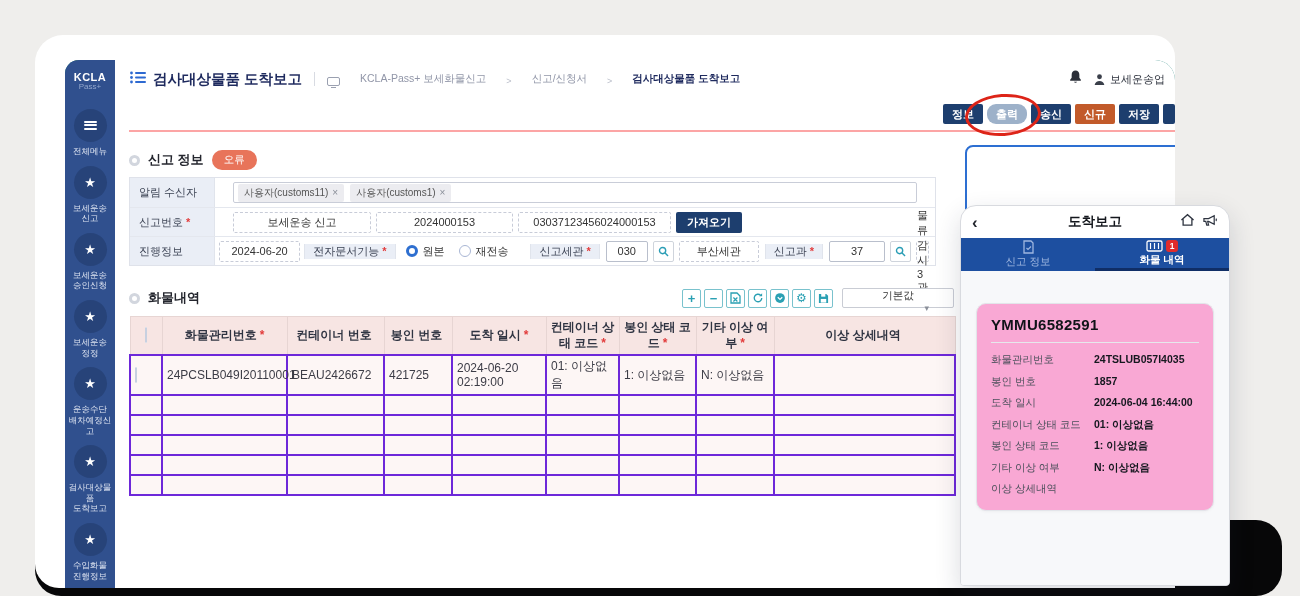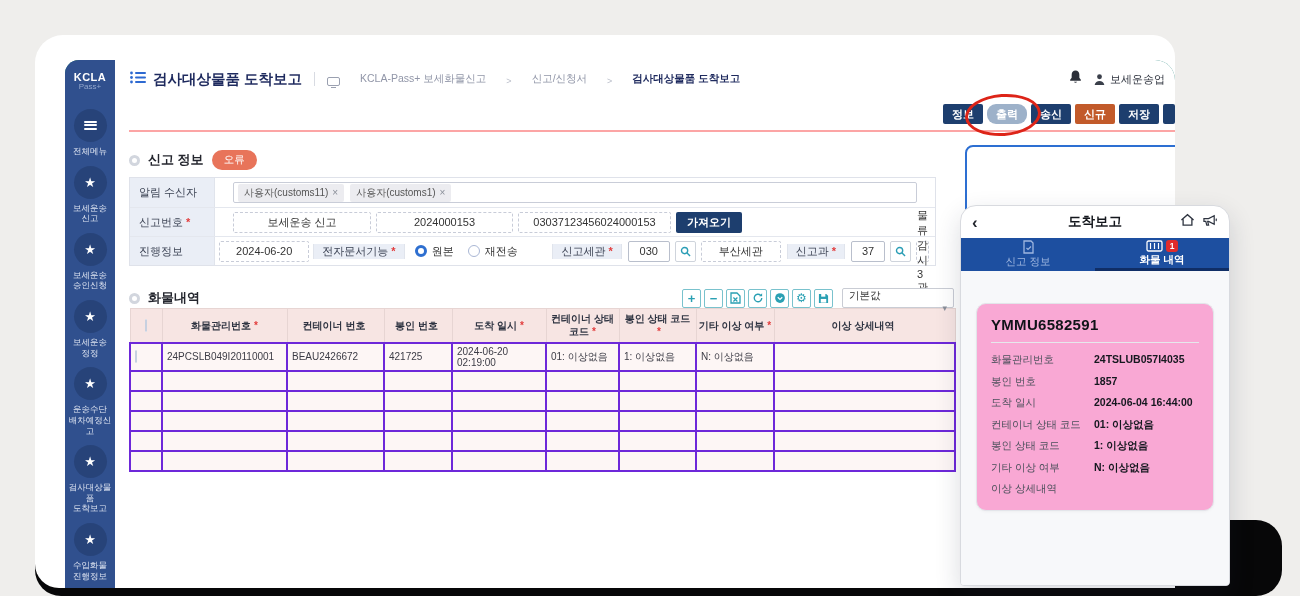--- a/index.html
+++ b/index.html
@@ -70,24 +70,24 @@
   .fetch-btn { height:21px; background:#1d3e6e; color:#fff; border:none; border-radius:2px; font-size:11px; font-weight:bold; padding:0 11px; font-family:inherit; cursor:pointer; }
   .radio { display:flex; align-items:center; gap:5px; cursor:pointer; }
   .rdot { width:12px; height:12px; border-radius:50%; border:1px solid #a9b6d4; background:#fff; }
   .rdot.on { border:3.5px solid #2e6fd0; }
   .sbtn { width:21px; height:21px; border:1px solid #cfd4dc; border-radius:2px; background:#fff; display:flex; align-items:center; justify-content:center; cursor:pointer; }
 
   
   .cargo-head { display:flex; align-items:center; margin-top:22px; width:825px; }
   .grid-tools { margin-left:auto; display:flex; align-items:center; gap:3px; }
   .gbtn { width:19px; height:19px; border:1px solid #79c2cd; border-radius:2px; background:#fff; display:flex; align-items:center; justify-content:center; color:#2aa0b3; font-size:13px; font-weight:bold; cursor:pointer; padding:0; font-family:inherit; }
-  .preset { width:112px; height:20px; border:1px solid #c9ccd4; border-radius:2px; background:#fff; display:flex; font-size:10.5px; color:#333; padding:0 6px; margin-left:6px; cursor:pointer;flex-direction:column; }
+  .preset { width:112px; height:20px; border:1px solid #c9ccd4; border-radius:2px; background:#fff; display:flex; align-items:center; font-size:10.5px; color:#333; padding:0 24px; margin-left:6px; cursor:pointer;flex-direction:column; }
   .preset .caret { margin-left:auto; color:#8a8f99; font-size:9px; }
 
-  table.grid { width:825px; border-collapse:collapse; table-layout:fixed; font-size:10px; }
+  table.grid { width:825px; border-collapse:collapse; table-layout:fixed; margin-top:8px; font-size:12px; }
   table.grid th { background:#f7e5e3; color:#2f3442; font-weight:bold; border:1px solid #e7d5d3; padding:3px 2px; line-height:1.3; height:34px; }
   table.grid td { border:2px solid #6d28d9; padding:2px 4px; height:20px; color:#3c3c46; background:#fdf6f5; }
   td.fade2 { background:#fdf6f5; } td.fade3 { background:#fef9f8; } td.fade4 { background:#fffcfb; } td.fade5 { background:#fff; border-color:#f4eceb; }
   td.tall { height:150px; background:#fff; border-color:#f3f3f6; border-bottom:none; }
   .cb { width:11px; height:11px; border:1px solid #c7d0e0; border-radius:2px; background:#fbfcfe; margin:0 auto; }
 
   
   .preview { position:absolute; left:850px; top:85px; width:340px; height:300px; background:#fff; border:2px solid #2d6fd2; border-radius:8px; z-index:3; }
 
   
@@ -305,21 +305,21 @@
                     <line x1="7.7" y1="7.7" x2="11" y2="11" stroke="#2a9db5" stroke-width="1.5"></line>
                   </svg>
                 </span>
               <div class="inp" style="width:80px">부산세관</div>
             </div>
             <div class="flabel mid">
                 <span>신고과</span>
                 <span class="req">*</span>
               </div>
             <div style="flex:1; display:flex; align-items:center; gap:5px; padding:0 6px;">
-              <div class="inp solid" style="width:34px">37</div>
+              <div class="inp solid" style="width:56px">37</div>
               <span class="sbtn">
                   <svg width="11" height="11" viewBox="0 0 12 12">
                     <circle cx="5" cy="5" r="3.4" fill="none" stroke="#2a9db5" stroke-width="1.5"></circle>
                     <line x1="7.7" y1="7.7" x2="11" y2="11" stroke="#2a9db5" stroke-width="1.5"></line>
                   </svg>
                 </span>
               <div class="inp" style="flex:1">물류감시3관</div>
             </div>
           </div>
         </div>

